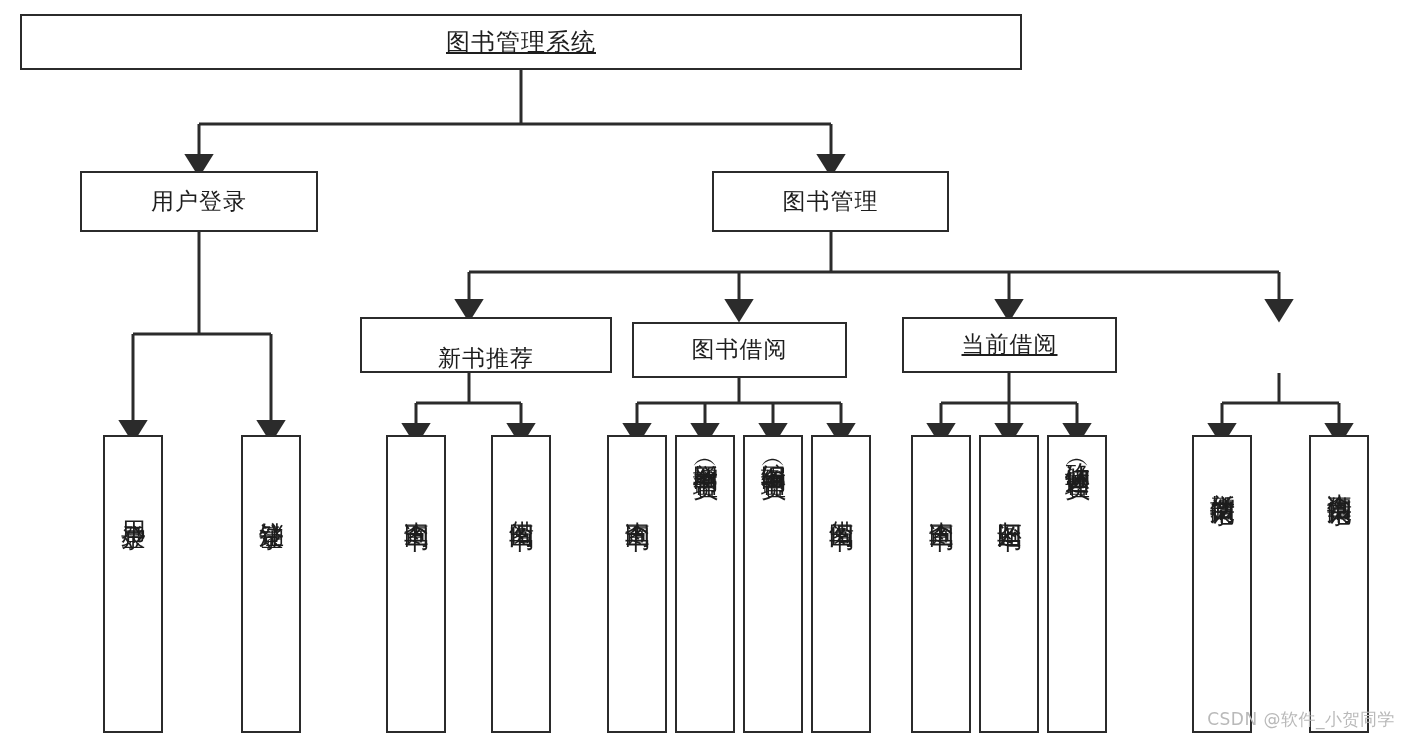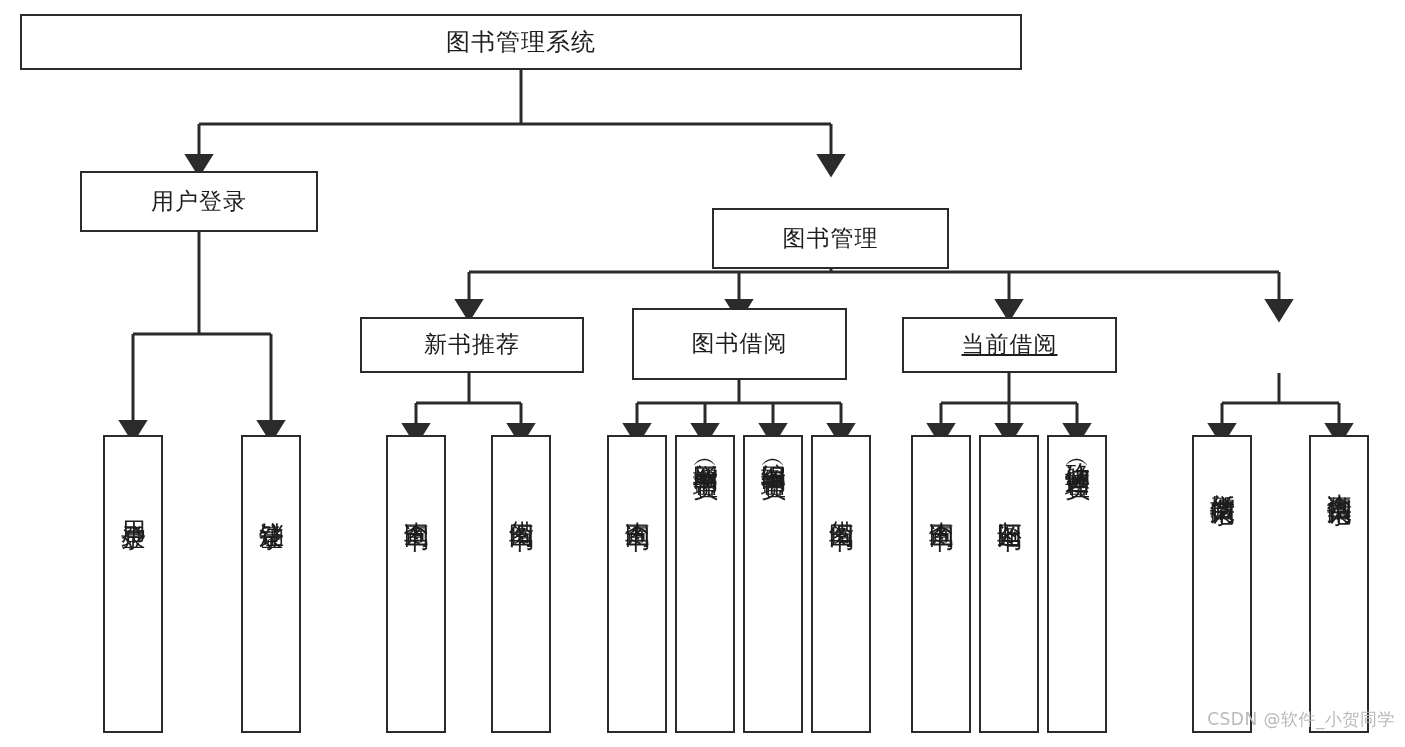--- a/index.html
+++ b/index.html
@@ -35,20 +35,21 @@
     justify-content: center;
     color: #1d1d1d;
   }
   .node.h {
     font-size: 23px;
     letter-spacing: 1px;
     line-height: 1.1;
   }
   .node.h.root {
     font-size: 24px;
+    text-decoration: underline;
   }
   .node.v {
     align-items: flex-start;
     justify-content: center;
     padding-top: 6px;
   }
   .vtext {
     writing-mode: vertical-rl;
     text-orientation: upright;
     font-size: 25px;
@@ -129,29 +130,29 @@
   </svg>
 
   <div class="node h root" style="left:20px; top:14px; width:1002px; height:56px;">
     <span>图书管理系统</span>
   </div>
 
   <div class="node h" style="left:80px; top:171px; width:238px; height:61px;">
     <span>用户登录</span>
   </div>
 
-  <div class="node h" style="left:712px; top:171px; width:237px; height:61px;margin-top:37px;">
+  <div class="node h" style="left:712px; top:171px; width:237px; height:61px;">
     <span>图书管理</span>
   </div>
 
-  <div class="node h" style="left:360px; top:317px; width:224px; height:56px;">
+  <div class="node h" style="left:360px; top:317px; width:252px; height:56px;align-items:flex-end;">
     <span>新书推荐</span>
   </div>
 
-  <div class="node h" style="left:632px; top:308px; width:215px; height:72px;">
+  <div class="node h" style="left:632px; top:322px; width:215px; height:56px;">
     <span>图书借阅</span>
   </div>
 
   <div class="node h" style="left:902px; top:317px; width:215px; height:56px;text-decoration:underline;">
     <span>当前借阅</span>
   </div>
 
 
   <div class="node v" style="left:103px; top:435px; width:60px; height:298px;">
     <span class="vtext mid">用户登录</span>

